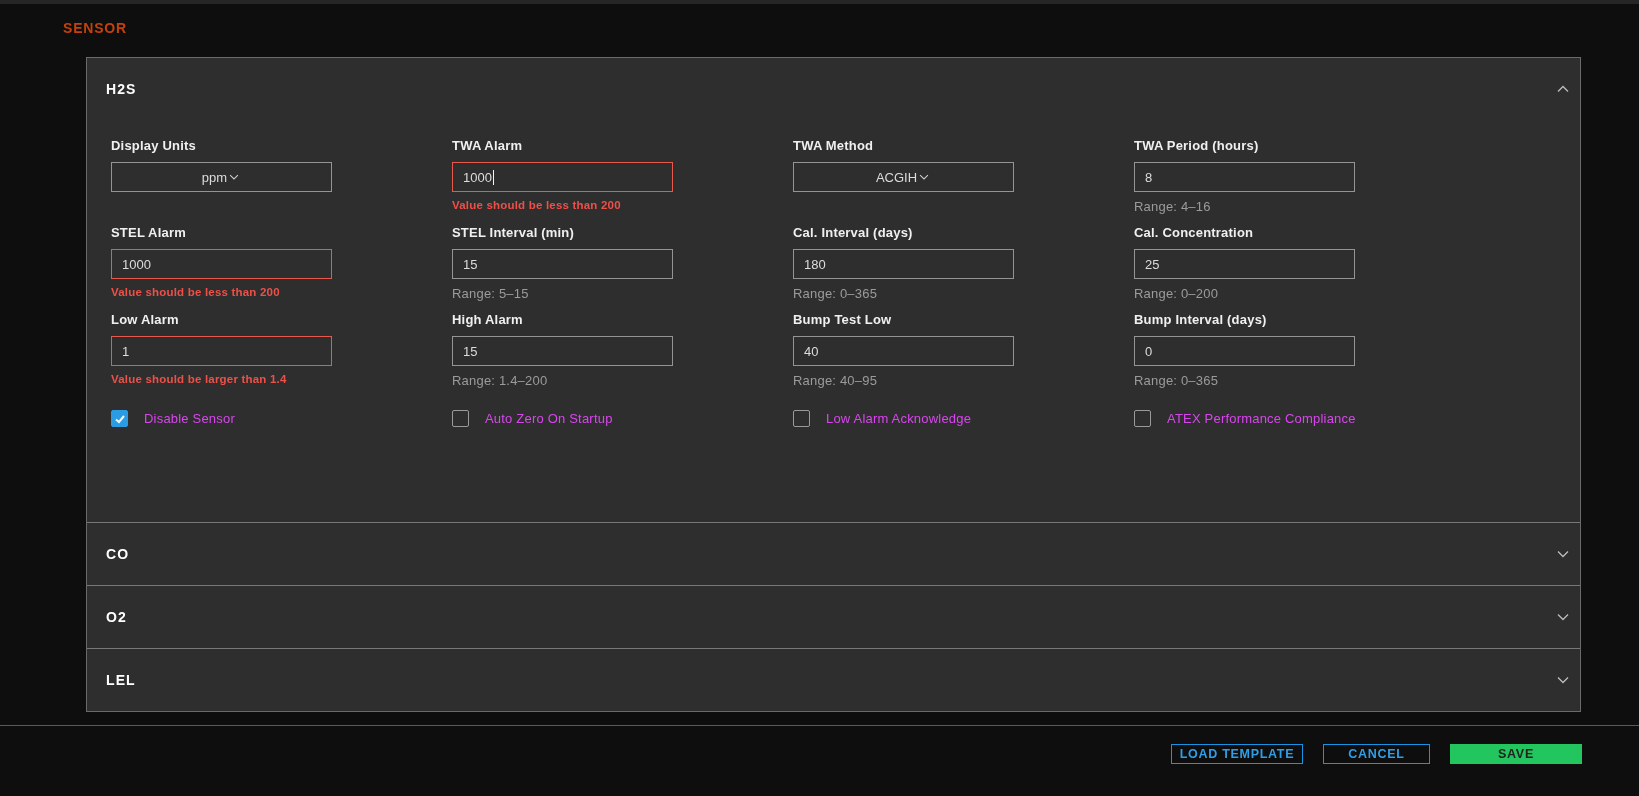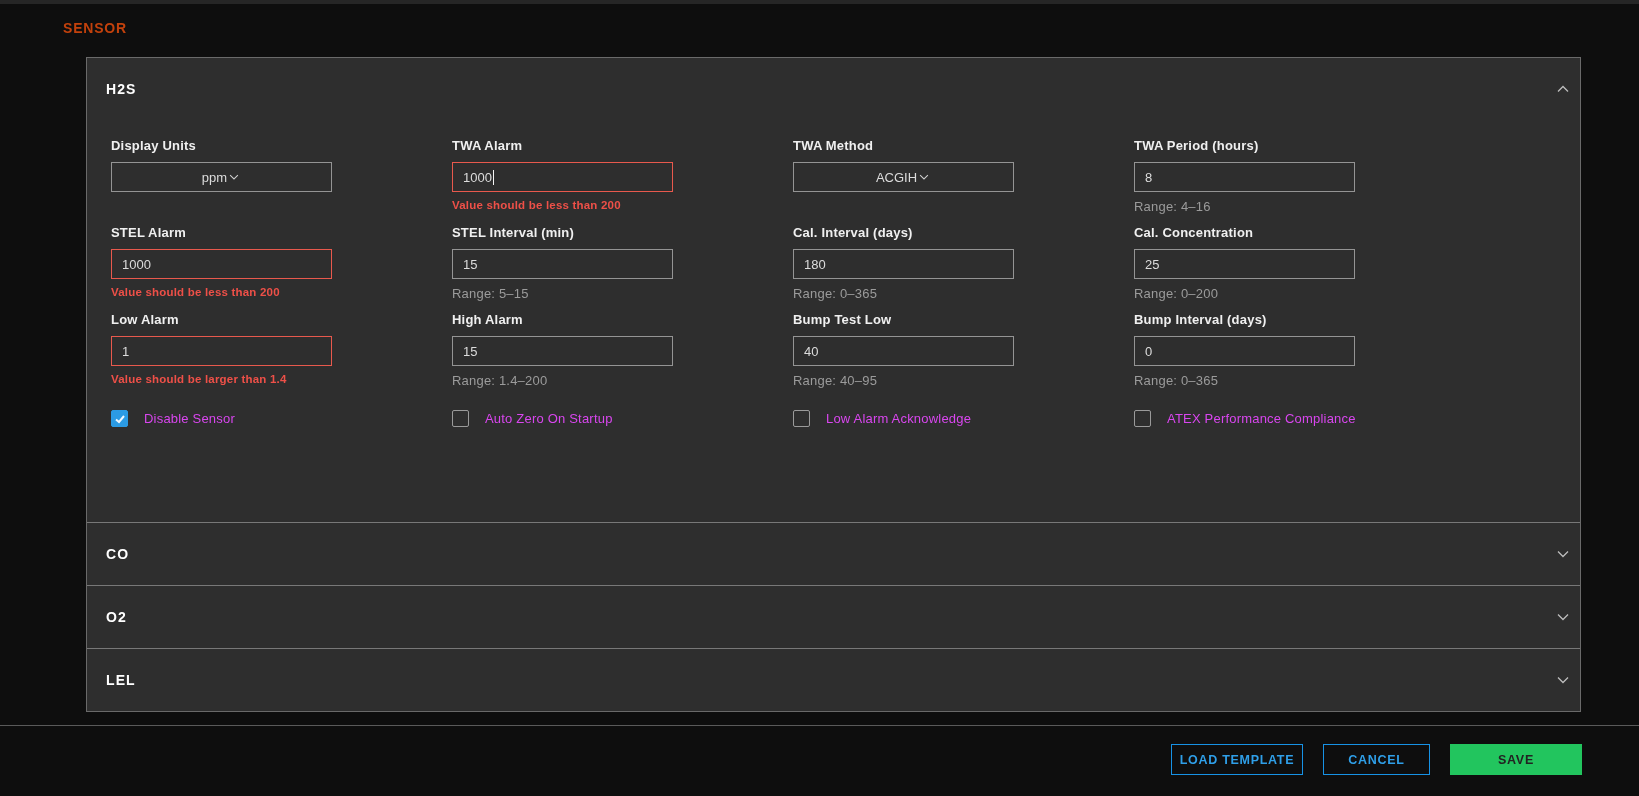--- a/index.html
+++ b/index.html
@@ -90,21 +90,21 @@
 
   .footer-divider {
     position: absolute; left: 0; top: 725px; width: 100%; height: 1px;
     background: #5a5a5a;
   }
   .footer-buttons {
     position: absolute; top: 744px; right: 57px;
     display: flex; gap: 20px;
   }
   .btn {
-    height: 31px; display: flex; align-items: center; justify-content: center;
+    height: 20px; display: flex; align-items: center; justify-content: center;
     font-size: 12.5px; font-weight: bold; letter-spacing: 0.7px;
     cursor: pointer; border: 1px solid transparent;
     font-family: "Liberation Sans", "DejaVu Sans", sans-serif;
   }
   .btn.outline-blue {
     background: transparent; border-color: #1792e5; color: #2f9fe8;
   }
   .btn-load { width: 132px; }
   .btn-cancel { width: 107px; }
   .btn-save { width: 132px; background: #22c55e; color: #222222; border: none; }

